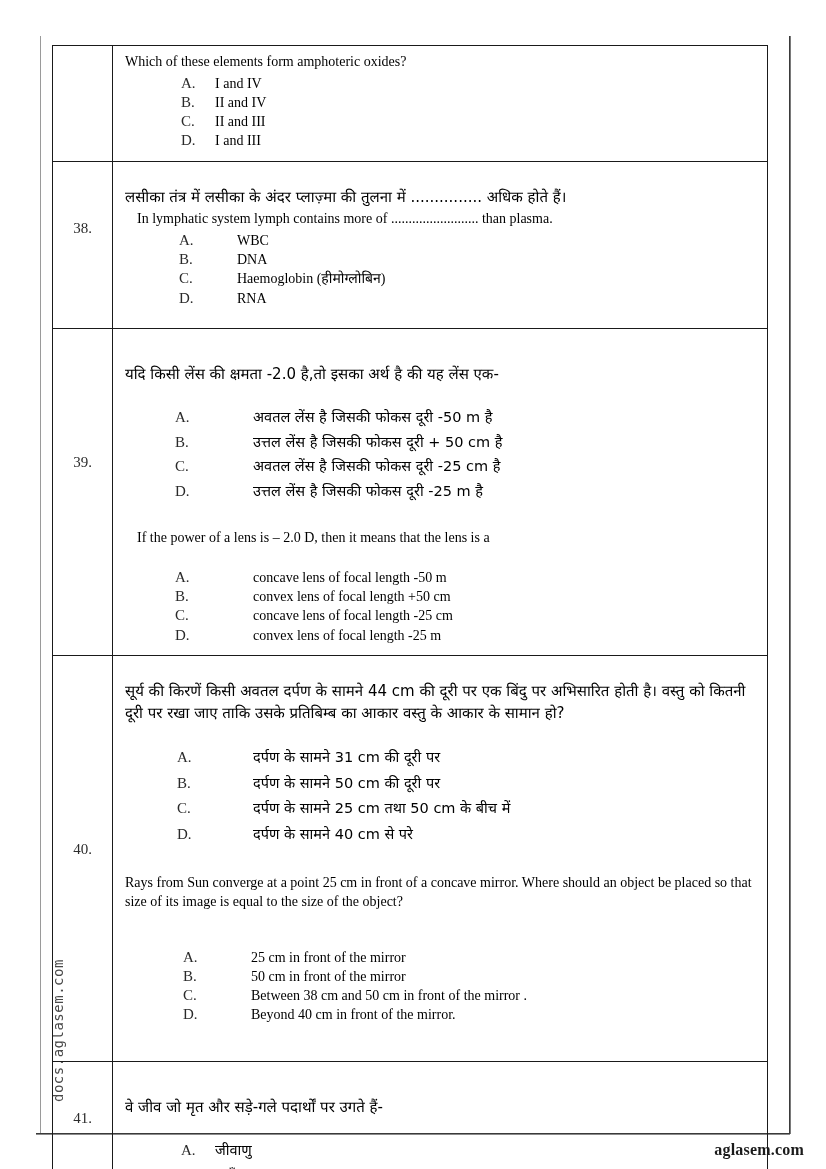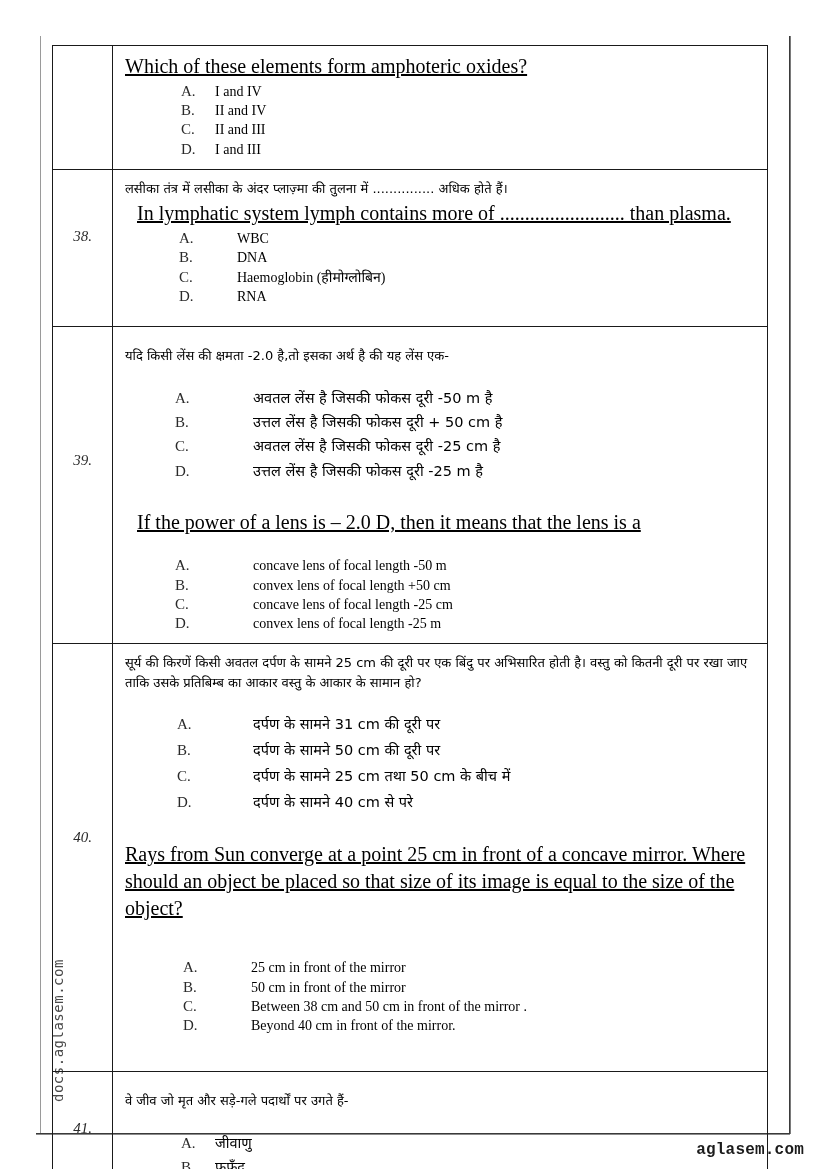--- a/index.html
+++ b/index.html
@@ -56,21 +56,21 @@
     font-family: "DejaVu Sans Mono", "Liberation Mono", monospace;
     font-size: 14px;
     letter-spacing: 0.5px;
     color: #4a4a4a;
     white-space: nowrap;
   }
   .watermark-logo {
     position: absolute;
     right: 22px;
     top: 1141px;
-    font-family: Liberation Mono, monospace;
+    font-family: Liberation Serif, serif;
     font-size: 16px;
     font-weight: bold;
     color: #1b1b1b;
     letter-spacing: 0.2px;
   }
 
   
   .qtable {
     position: absolute;
     left: 52px;
@@ -82,43 +82,41 @@
   .qtable td {
     border: 1.4px solid #1a1a1a;
     vertical-align: top;
     padding: 0;
   }
   td.numcell {
     width: 59px;
     text-align: center;
     font-size: 15px;
     position: relative;
-    font-style: italic;
   }
   td.numcell .num {
     display: block;
     font-size: 15px;
     color: #2c2c2c;
   }
   td.bodycell {
     padding: 7px 8px 10px 12px;
   }
 
   
   .stem-en {
-    font-size: 20px;
+    font-size: 14px;
     line-height: 1.35;
     margin: 0 0 2px 0;
-    text-decoration: underline;
   }
   .stem-hi {
     font-family: "DejaVu Sans", "Liberation Sans", sans-serif;
-    font-size: 13px;
+    font-size: 15px;
     line-height: 1.5;
-    margin: 2px 0 2px 0;
+    margin: 17px 0 2px 0;
   }
   .stem-indent {
     padding-left: 12px;
   }
   .opts {
     margin: 0;
     padding: 0;
     list-style: none;
   }
   .opt {
@@ -280,21 +278,21 @@
         </ul>
       </td>
     </tr>
 
     <tr>
       <td class="numcell">
         <div style="height:185px"></div>
         <span class="num">40.</span>
       </td>
       <td class="bodycell">
-        <p class="stem-hi">सूर्य की किरणें किसी अवतल दर्पण के सामने 25 cm की दूरी पर एक बिंदु पर अभिसारित होती है। वस्तु को कितनी दूरी पर रखा जाए ताकि उसके प्रतिबिम्ब का आकार वस्तु के आकार के सामान हो?</p>
+        <p class="stem-hi">सूर्य की किरणें किसी अवतल दर्पण के सामने 44 cm की दूरी पर एक बिंदु पर अभिसारित होती है। वस्तु को कितनी दूरी पर रखा जाए ताकि उसके प्रतिबिम्ब का आकार वस्तु के आकार के सामान हो?</p>
         <div class="spacer-md"></div>
         <ul class="opts ind-d hi-sp2">
           <li class="opt">
             <span class="lbl">A.</span>
             <span class="txt hi">दर्पण के सामने 31 cm की दूरी पर</span>
           </li>
           <li class="opt">
             <span class="lbl">B.</span>
             <span class="txt hi">दर्पण के सामने 50 cm की दूरी पर</span>
           </li>

